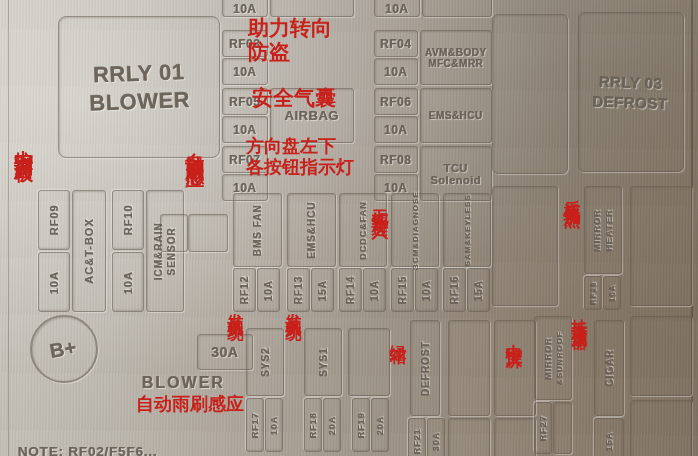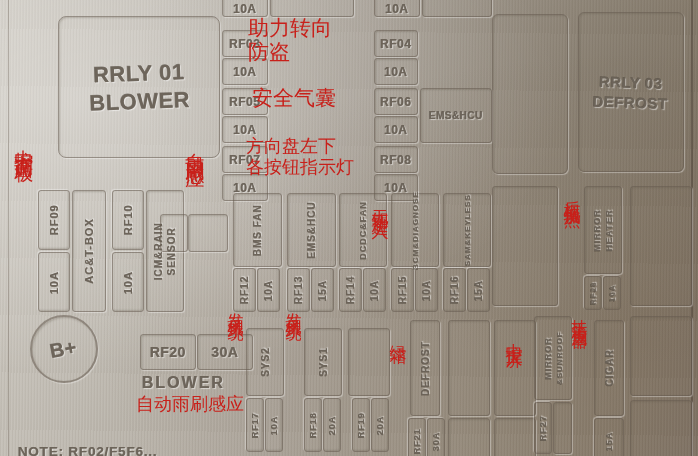--- a/index.html
+++ b/index.html
@@ -12,21 +12,21 @@
       radial-gradient(ellipse at 92% 75%, rgba(95,75,55,.25), transparent 60%),
       repeating-linear-gradient(91deg, rgba(255,255,255,.05) 0 1px, rgba(90,80,70,.05) 2px 3px),
       linear-gradient(105deg,#cdc9c1 0%,#bfbab1 22%,#aea79d 48%,#9d9486 70%,#8d8272 88%,#83776a 100%);
   }
   .b{position:absolute;border:1px solid rgba(100,90,78,.55);border-radius:3px;
      box-shadow:1px 1px 1px rgba(255,255,255,.35), inset 1px 1px 2px rgba(95,85,72,.28);}
   .t{display:flex;align-items:center;justify-content:center;text-align:center;}
   .eng{color:rgba(108,99,88,.95);font-weight:700;letter-spacing:.5px;
        text-shadow:-0.5px -0.5px .5px rgba(70,62,52,.55), 1px 1px 1px rgba(255,255,255,.5);}
   .abs{position:absolute;}
-  .red{position:absolute;color:#c8201a;font-weight:400;line-height:1.15;}
+  .red{position:absolute;color:#c8201a;font-weight:700;line-height:1.15;}
   .vzh{writing-mode:vertical-rl;text-orientation:upright;letter-spacing:3px;}
   .vup{writing-mode:vertical-rl;transform:rotate(180deg);letter-spacing:1px;}
   .vpair{display:flex;flex-direction:row;align-items:center;justify-content:center;gap:2px;}
   .line{position:absolute;background:rgba(100,90,78,.35);}
 </style>
 </head>
 <body>
 
 <div id="stage">
 
@@ -43,33 +43,46 @@
   <div class="b t eng" style="left:222px;top:-13px;width:44px;height:28px;font-size:12px;align-items:flex-end;">10A</div>
   <div class="b" style="left:270px;top:-13px;width:82px;height:28px;"></div>
   <div class="b t eng" style="left:374px;top:-13px;width:44px;height:28px;font-size:12px;align-items:flex-end;">10A</div>
   <div class="b" style="left:422px;top:-13px;width:68px;height:28px;"></div>
 
   <div class="b t eng" style="left:222px;top:30px;width:44px;height:25px;font-size:12px;">RF03</div>
   <div class="b t eng" style="left:222px;top:58px;width:44px;height:25px;font-size:12px;">10A</div>
 
   <div class="b t eng" style="left:374px;top:30px;width:42px;height:25px;font-size:12px;">RF04</div>
   <div class="b t eng" style="left:374px;top:58px;width:42px;height:25px;font-size:12px;">10A</div>
+  <div class="b t eng" style="left:420px;top:30px;width:70px;height:53px;font-size:10px;">
+    <div>
+        <div>AVM&amp;BODY</div>
+        <div>MFC&amp;MRR</div>
+      </div>
+  </div>
 
   <div class="b t eng" style="left:222px;top:88px;width:44px;height:25px;font-size:12px;">RF05</div>
   <div class="b t eng" style="left:222px;top:116px;width:44px;height:25px;font-size:12px;">10A</div>
+  <div class="b t eng" style="left:270px;top:88px;width:82px;height:53px;font-size:13px;">AIRBAG</div>
 
   <div class="b t eng" style="left:374px;top:88px;width:42px;height:25px;font-size:12px;">RF06</div>
   <div class="b t eng" style="left:374px;top:116px;width:42px;height:25px;font-size:12px;">10A</div>
   <div class="b t eng" style="left:420px;top:88px;width:70px;height:53px;font-size:10px;">EMS&amp;HCU</div>
 
   <div class="b t eng" style="left:222px;top:146px;width:44px;height:25px;font-size:12px;">RF07</div>
   <div class="b t eng" style="left:222px;top:174px;width:44px;height:25px;font-size:12px;">10A</div>
 
   <div class="b t eng" style="left:374px;top:146px;width:42px;height:25px;font-size:12px;">RF08</div>
   <div class="b t eng" style="left:374px;top:174px;width:42px;height:25px;font-size:12px;">10A</div>
+  <div class="b t eng" style="left:420px;top:146px;width:70px;height:53px;font-size:11px;">
+    <div>
+        <div>TCU</div>
+        <div>Solenoid</div>
+      </div>
+  </div>
 
   <div class="b" style="left:492px;top:14px;width:74px;height:158px;border-radius:6px;"></div>
   <div class="b t" style="left:578px;top:12px;width:104px;height:158px;border-radius:6px;">
     <div class="eng" style="font-size:15px;transform:rotate(2deg);line-height:1.3;">
       <div>RRLY 03</div>
       <div>DEFROST</div>
     </div>
   </div>
 
   <div class="b t eng vup" style="left:38px;top:190px;width:30px;height:58px;font-size:11px;">RF09</div>
@@ -111,21 +124,20 @@
   </div>
   <div class="b t eng vup" style="left:391px;top:268px;width:21px;height:42px;font-size:10px;">RF15</div>
   <div class="b t eng vup" style="left:415px;top:268px;width:21px;height:42px;font-size:10px;">10A</div>
 
   <div class="b t" style="left:443px;top:193px;width:46px;height:72px;">
     <span class="eng vup" style="font-size:8px;">SAM&amp;KEYLESS</span>
   </div>
   <div class="b t eng vup" style="left:443px;top:268px;width:21px;height:42px;font-size:10px;">RF16</div>
   <div class="b t eng vup" style="left:467px;top:268px;width:21px;height:42px;font-size:10px;">15A</div>
 
-  <div class="b t eng" style="left:140px;top:334px;width:54px;height:34px;font-size:14px;">RF20</div>
   <div class="b t eng" style="left:197px;top:334px;width:54px;height:34px;font-size:14px;">30A</div>
   <div class="abs eng" style="left:142px;top:374px;font-size:16px;letter-spacing:2px;">BLOWER</div>
 
   <div class="b t" style="left:246px;top:328px;width:36px;height:66px;">
     <span class="eng vup" style="font-size:10px;">SYS2</span>
   </div>
   <div class="b t eng vup" style="left:246px;top:398px;width:16px;height:52px;font-size:9px;">RF17</div>
   <div class="b t eng vup" style="left:265px;top:398px;width:16px;height:52px;font-size:9px;">10A</div>
 
   <div class="b t" style="left:304px;top:328px;width:36px;height:66px;">

